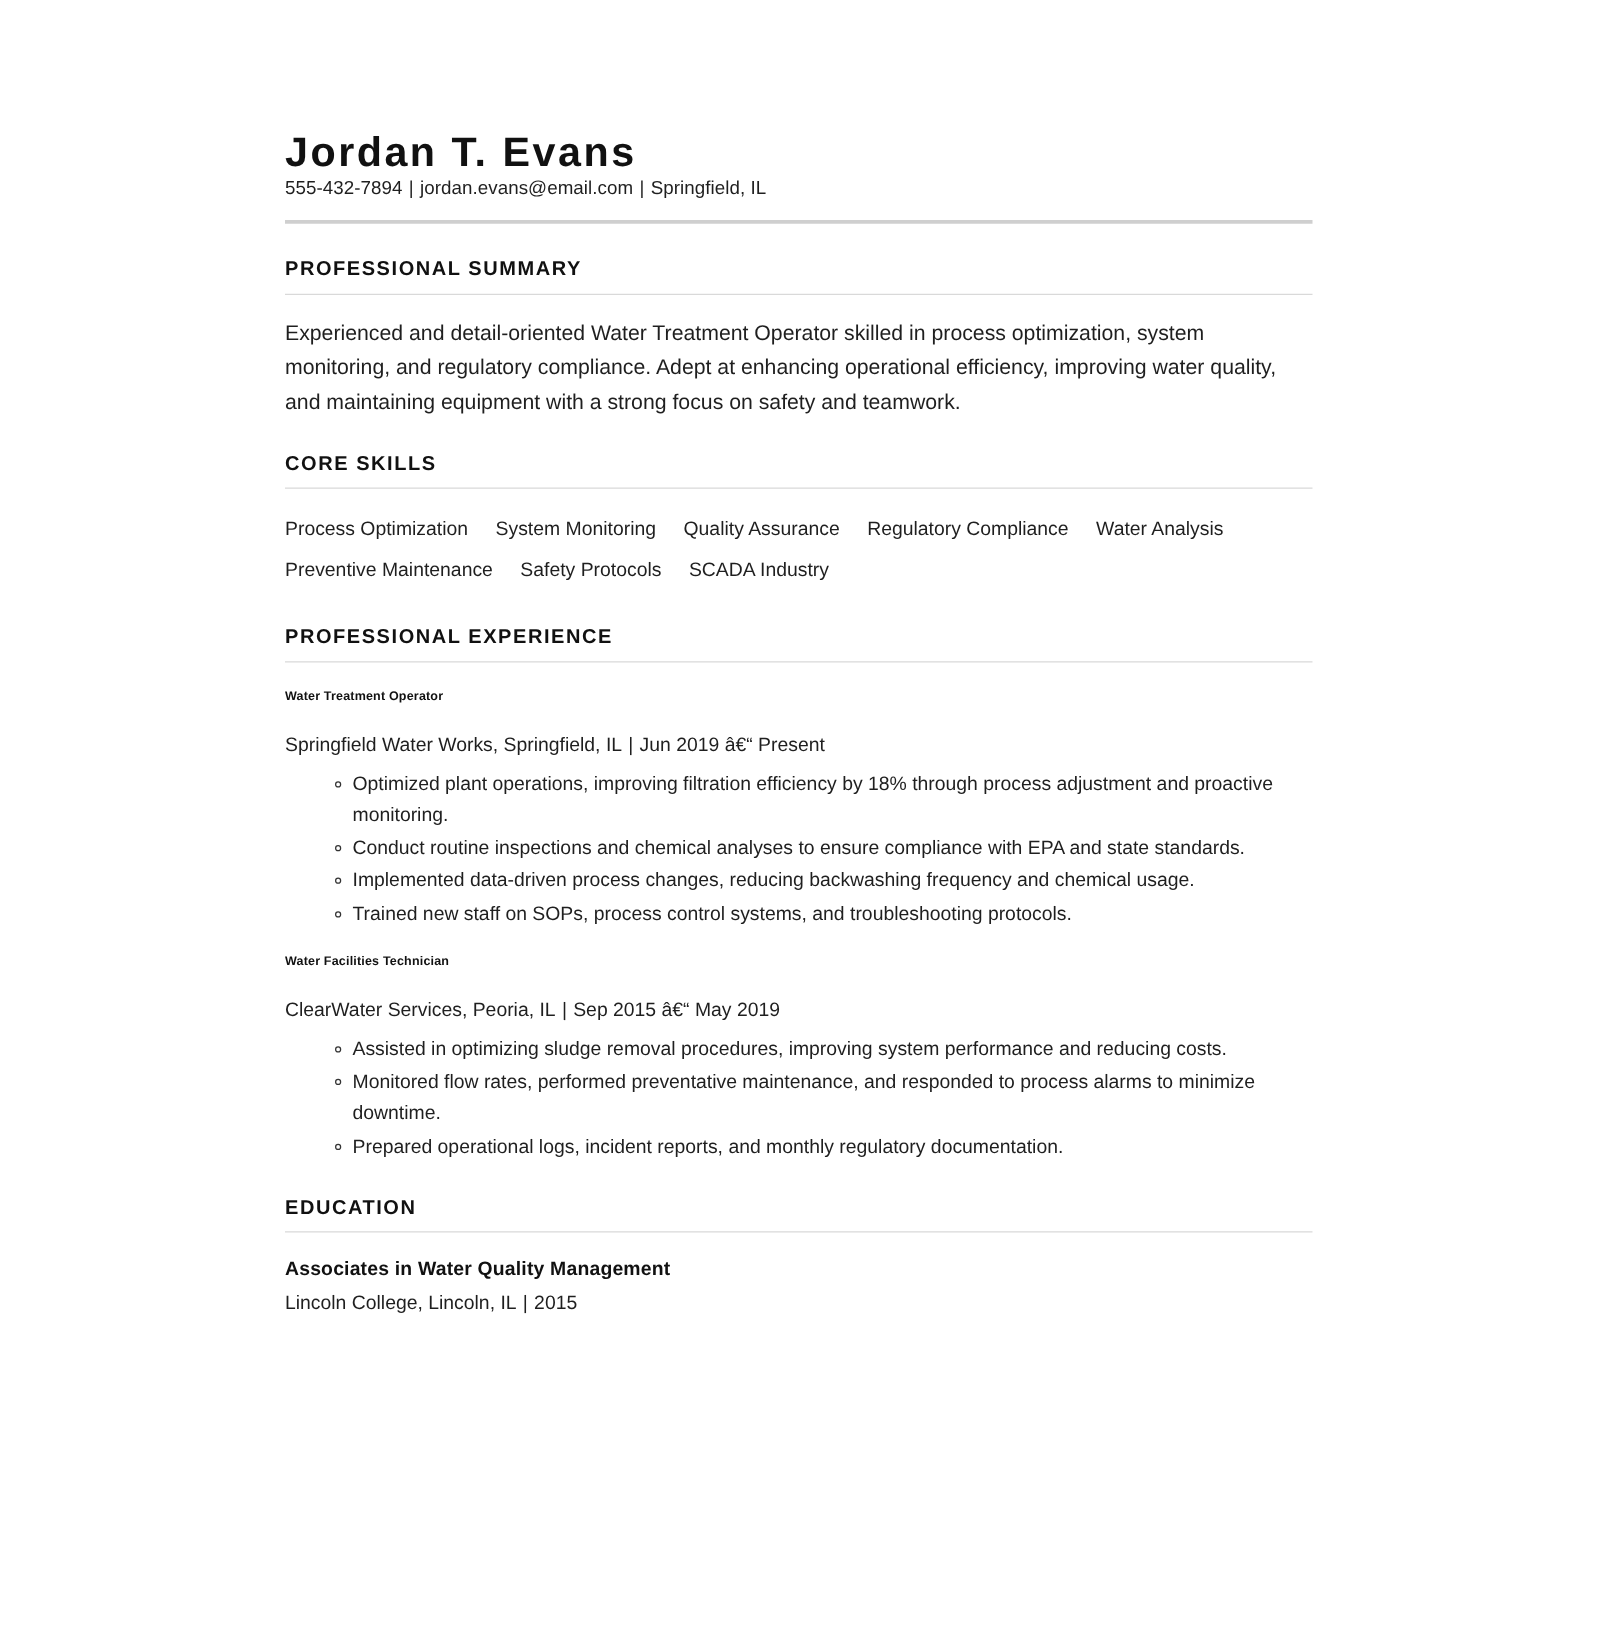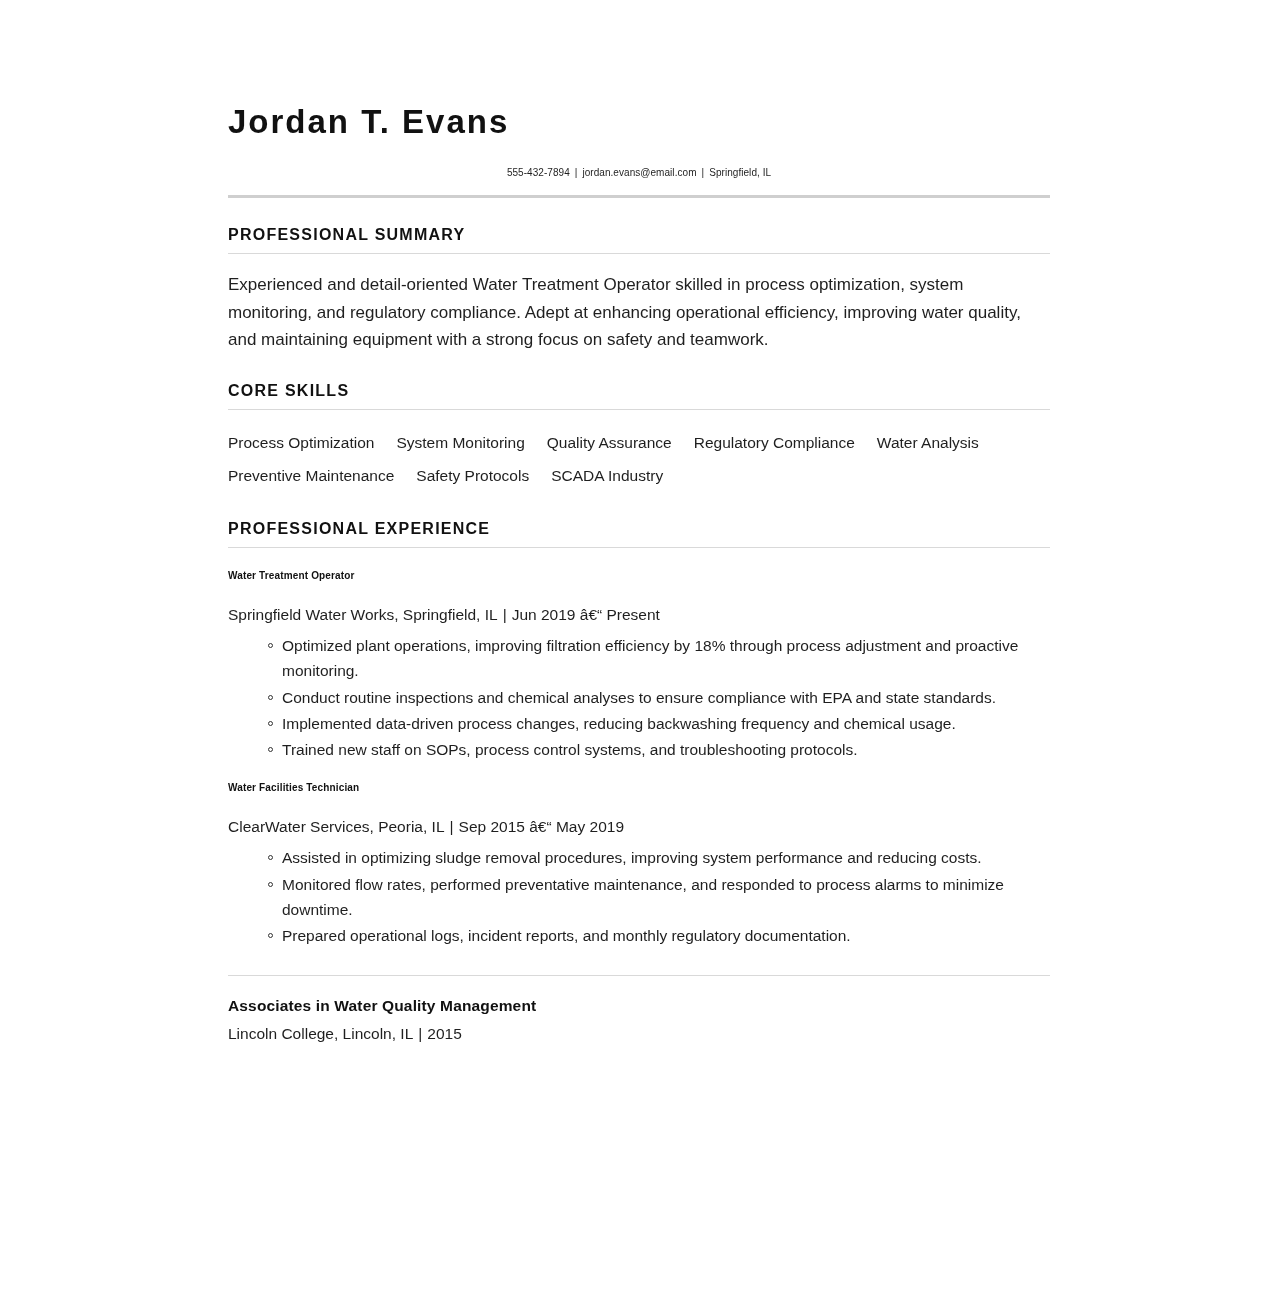--- a/index.html
+++ b/index.html
@@ -34,26 +34,24 @@
     font-size: 33px;
     font-weight: bold;
     letter-spacing: 2.0px;
     color: #111111;
     margin: 0;
     padding-top: 104px;
     line-height: 1.12;
     white-space: pre;
   }
   .contact {
-    font-size: 10px;
-    color: #1f1f1f;
-    margin-top: 25px;
+    font-size: 15px;
+    color: #1f1f1f;
     line-height: 1.3;
     letter-spacing: 0.05px;
-    text-align: center;
   }
   .contact .sep {
     padding: 0 5px;
     color: #1f1f1f;
   }
   .header-rule {
     height: 0;
     border-top: 3px solid #cfcfcf;
     margin-top: 16px;
   }
@@ -237,20 +235,21 @@
         </div>
         <ul class="bullets">
           <li>Assisted in optimizing sludge removal procedures, improving system performance and reducing costs.</li>
           <li>Monitored flow rates, performed preventative maintenance, and responded to process alarms to minimize downtime.</li>
           <li>Prepared operational logs, incident reports, and monthly regulatory documentation.</li>
         </ul>
       </div>
     </div>
 
     <div class="section">
+      <div class="section-title">EDUCATION</div>
       <div class="section-rule"></div>
       <div class="edu">
         <div class="edu-degree">Associates in Water Quality Management</div>
         <div class="edu-meta">
           <span>Lincoln College, Lincoln, IL</span><span class="sep">|</span><span>2015</span>
         </div>
       </div>
     </div>
 
 

